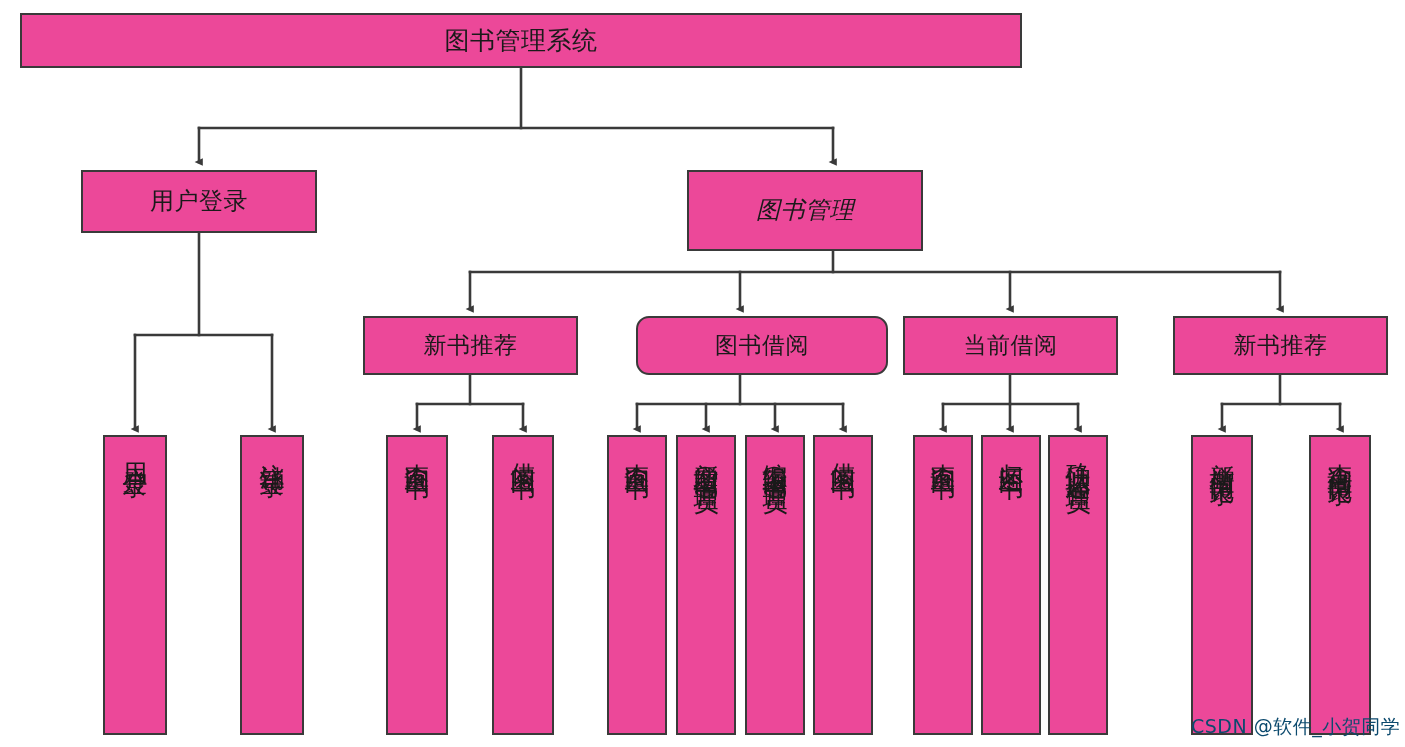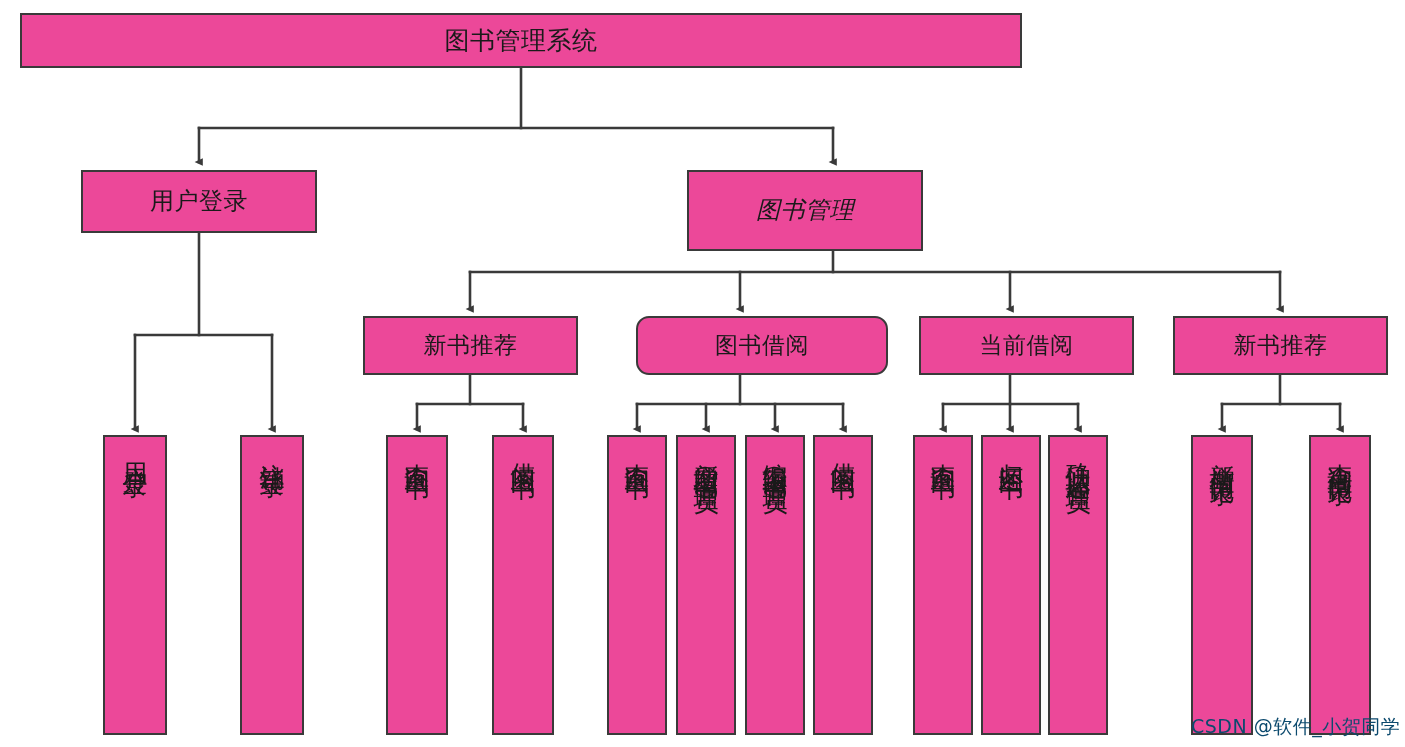--- a/index.html
+++ b/index.html
@@ -136,21 +136,21 @@
   <div class="node-box node-level2" style="left:687px; top:170px; width:236px; height:81px;font-style:italic;">
     <span class="node-label">图书管理</span>
   </div>
 
   <div class="node-box node-level3" style="left:363px; top:316px; width:215px; height:59px;">
     <span class="node-label">新书推荐</span>
   </div>
   <div class="node-box node-level3" style="left:636px; top:316px; width:252px; height:59px;border-radius:13px;">
     <span class="node-label">图书借阅</span>
   </div>
-  <div class="node-box node-level3" style="left:903px; top:316px; width:215px; height:59px;margin-left:16px;">
+  <div class="node-box node-level3" style="left:903px; top:316px; width:215px; height:59px;">
     <span class="node-label">当前借阅</span>
   </div>
   <div class="node-box node-level3" style="left:1173px; top:316px; width:215px; height:59px;">
     <span class="node-label">新书推荐</span>
   </div>
 
   <div class="node-box node-leaf" style="left:103px; top:435px; width:64px; height:300px;">
     <span class="node-label">用户登录</span>
   </div>
   <div class="node-box node-leaf" style="left:240px; top:435px; width:64px; height:300px;">

